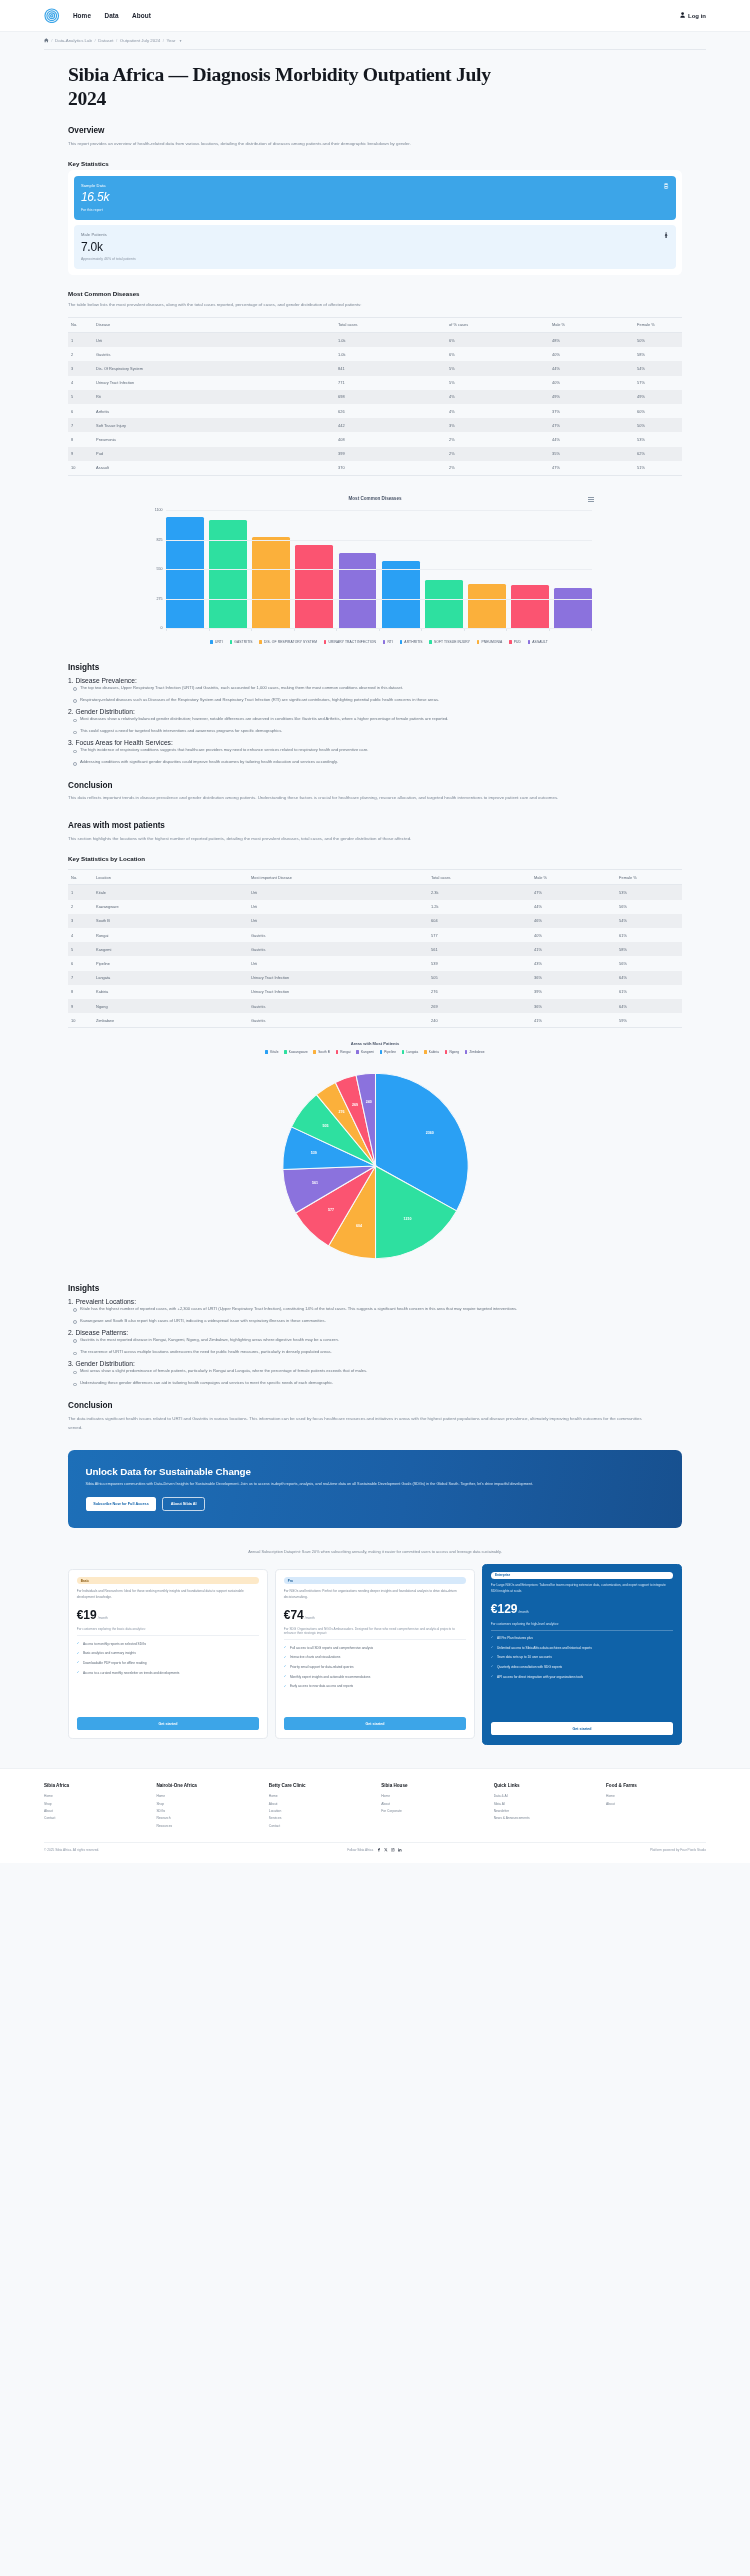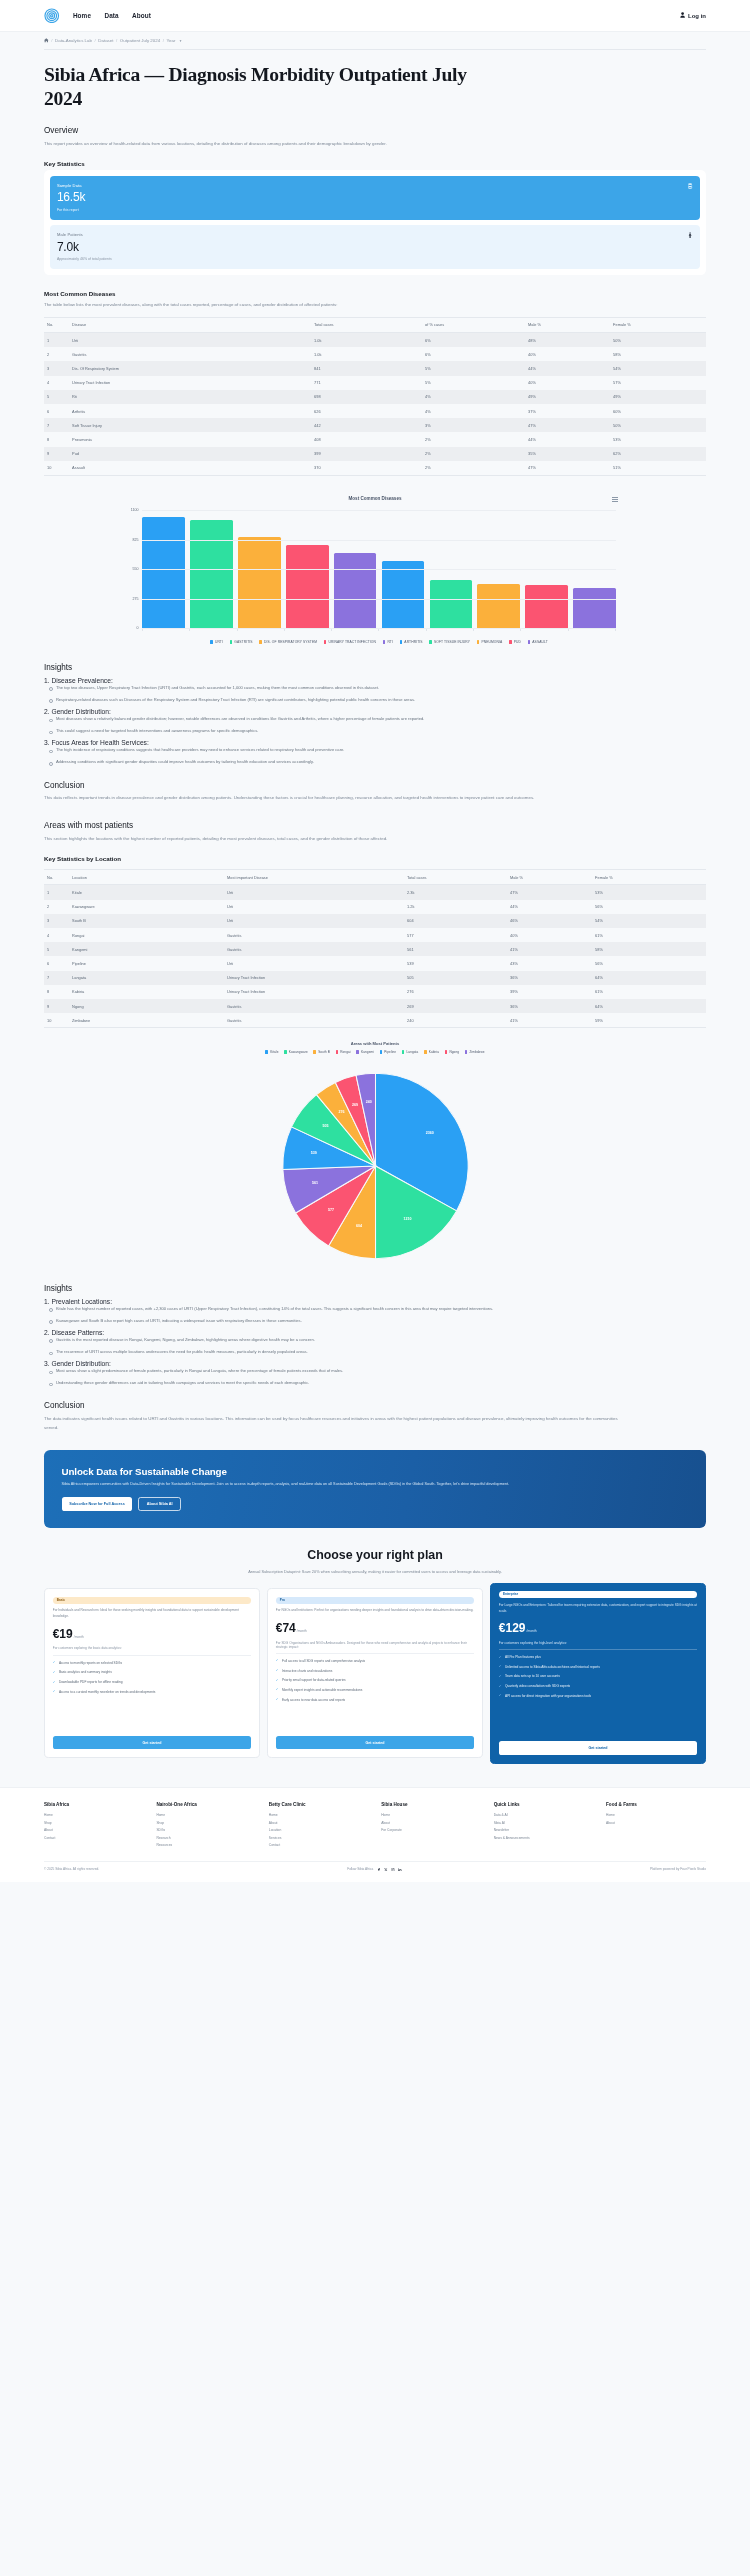--- a/index.html
+++ b/index.html
@@ -27,46 +27,46 @@
 
   
   .crumbbar { padding:6.2px 44px 0; }
   .crumb { display:flex; align-items:center; gap:2.6px; font-size:4.4px; color:#8b96a5; }
   .crumb .home { width:4.6px; height:4.6px; fill:#6b7684; }
   .crumb .sep { color:#b9c1cb; }
   .crumb .caret { font-size:3.1px; color:#8b96a5; margin-left:1px; }
   .crumb-rule { height:0.5px; background:#e4e8ed; margin:5.7px 0 0; }
 
   
-  .wrap { padding:0 44px; }
+  .wrap { padding:0 68px; }
   h1.title {
     font-family:"Liberation Serif", serif;
     font-size:19.6px; line-height:1.22; font-weight:700;
     letter-spacing:-0.3px; color:#14181f; margin:13.4px 0 0;
     max-width:464px;
   }
 
-  h2.sect { font-size:8.2px; font-weight:400; color:#14181f; margin:15.5px 0 4.6px; }
+  h2.sect { font-size:8.2px; font-weight:700; color:#14181f; margin:15.5px 0 4.6px; }
   h3.sub  { font-size:6.2px; font-weight:700; color:#14181f; margin:11.3px 0 3.6px; }
   p.body  { font-size:4.4px; line-height:2.0; color:#7c8795; max-width:580px; }
 
   
   .stat-panel { background:#fff; border-radius:5.2px; padding:5.7px; margin-top:3.6px; }
   .stat-row { display:flex; gap:5.7px; }
   .stat-row + .stat-row { margin-top:5.7px; }
   .stat-card {
     flex:1 1 0; border-radius:4.1px; padding:6.7px 7.2px 7.7px; min-height:41px;
     background:#eaf4fd; position:relative;
   }
   .stat-card.accent { background:#3ca5e8; }
   .stat-head { display:flex; align-items:flex-start; justify-content:space-between; }
   .stat-label { font-size:4.1px; color:#6e7a89; letter-spacing:0.1px; }
   .stat-card.accent .stat-label { color:#ffffff; }
   .stat-value { font-size:12px; font-weight:400; color:#111720; margin-top:1.5px; letter-spacing:-0.2px; }
-  .stat-card.accent .stat-value { color:#ffffff; }
+  .stat-card.accent .stat-value { color:#ffffff;font-style:italic; }
   .stat-sub { font-size:3.5px; color:#8b96a5; margin-top:3.6px; }
   .stat-card.accent .stat-sub { color:#eaf4fd; }
   .stat-ico { width:6.2px; height:6.2px; opacity:.85; }
   .stat-ico svg { width:100%; height:100%; }
   .stat-card .ico-dark  { fill:#2b3342; }
   .stat-card.accent .ico-light { fill:#ffffff; }
 
   
   table.dt { width:100%; border-collapse:collapse; margin-top:7.2px; }
   table.dt thead th {
@@ -675,21 +675,20 @@
   <div class="cta">
     <h3>Unlock Data for Sustainable Change</h3>
     <p>Sibia Africa empowers communities with Data-Driven Insights for Sustainable Development. Join us to access in-depth reports, analysis, and real-time data on all Sustainable Development Goals (SDGs) in the Global South. Together, let's drive impactful development.</p>
     <div class="cta-btns">
       <button class="btn-w">Subscribe Now for Full Access</button>
       <button class="btn-o">About Sibia AI</button>
     </div>
   </div>
 
   <div class="pricing">
-    <h2>Choose your right plan</h2>
     <div class="psub">Annual Subscription Dataprint: Save 20% when subscribing annually, making it easier for committed users to access and leverage data sustainably.</div>
     <div class="plans" id="plans">
         <div class="plan">
           <span class="tag basic">Basic</span>
           <div class="pdesc">For Individuals and Researchers: Ideal for those seeking monthly insights and foundational data to support sustainable development knowledge.</div>
           <div class="price"><span class="pv">€19</span><small class="pp">/month</small></div>
           <div class="fhead">For customers exploring the basic data analytics:</div>
           <ul class="feat">
             <li>Access to monthly reports on selected SDGs</li>
             <li>Basic analytics and summary insights</li>

